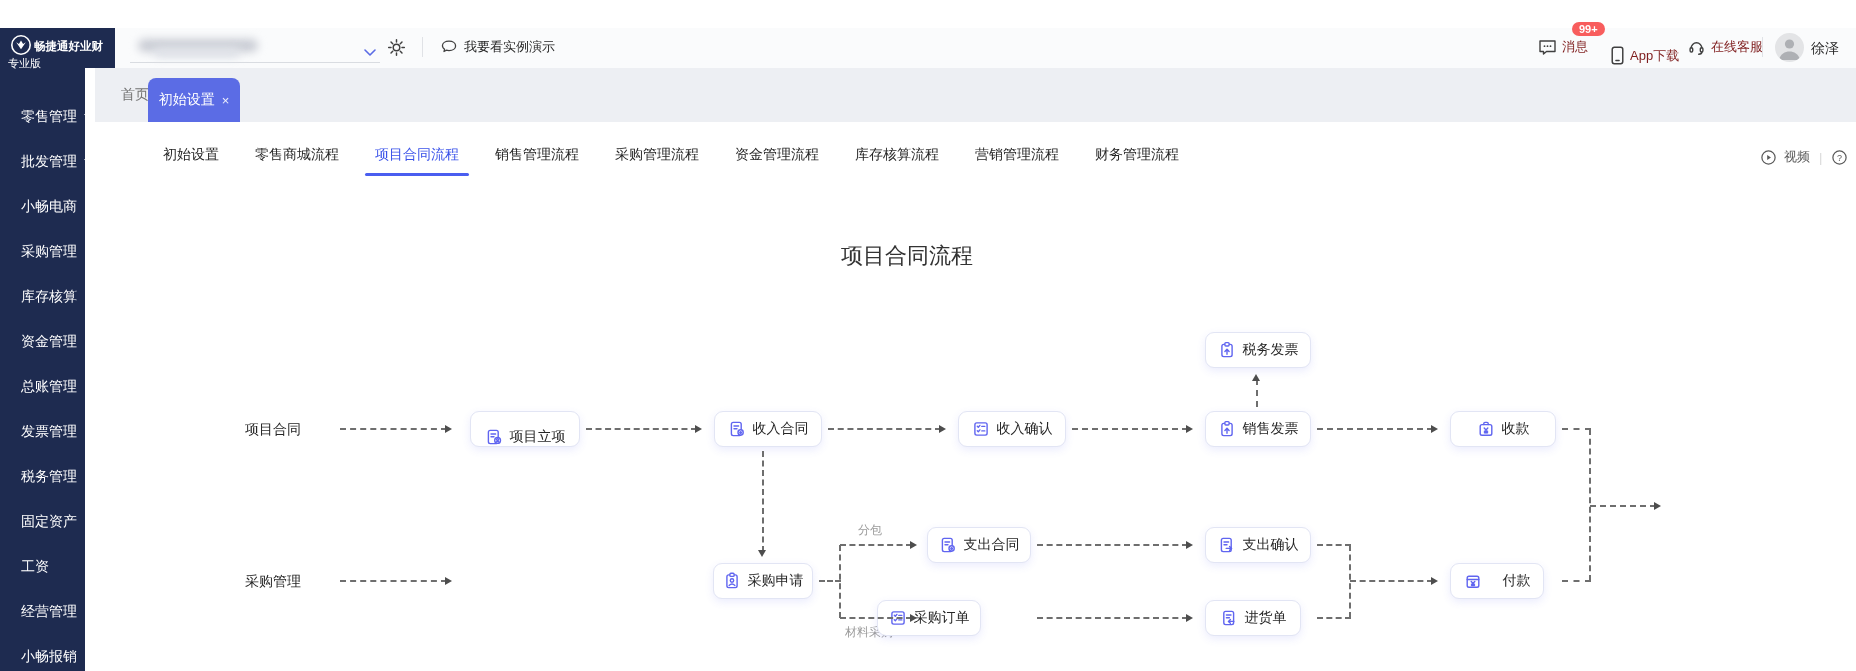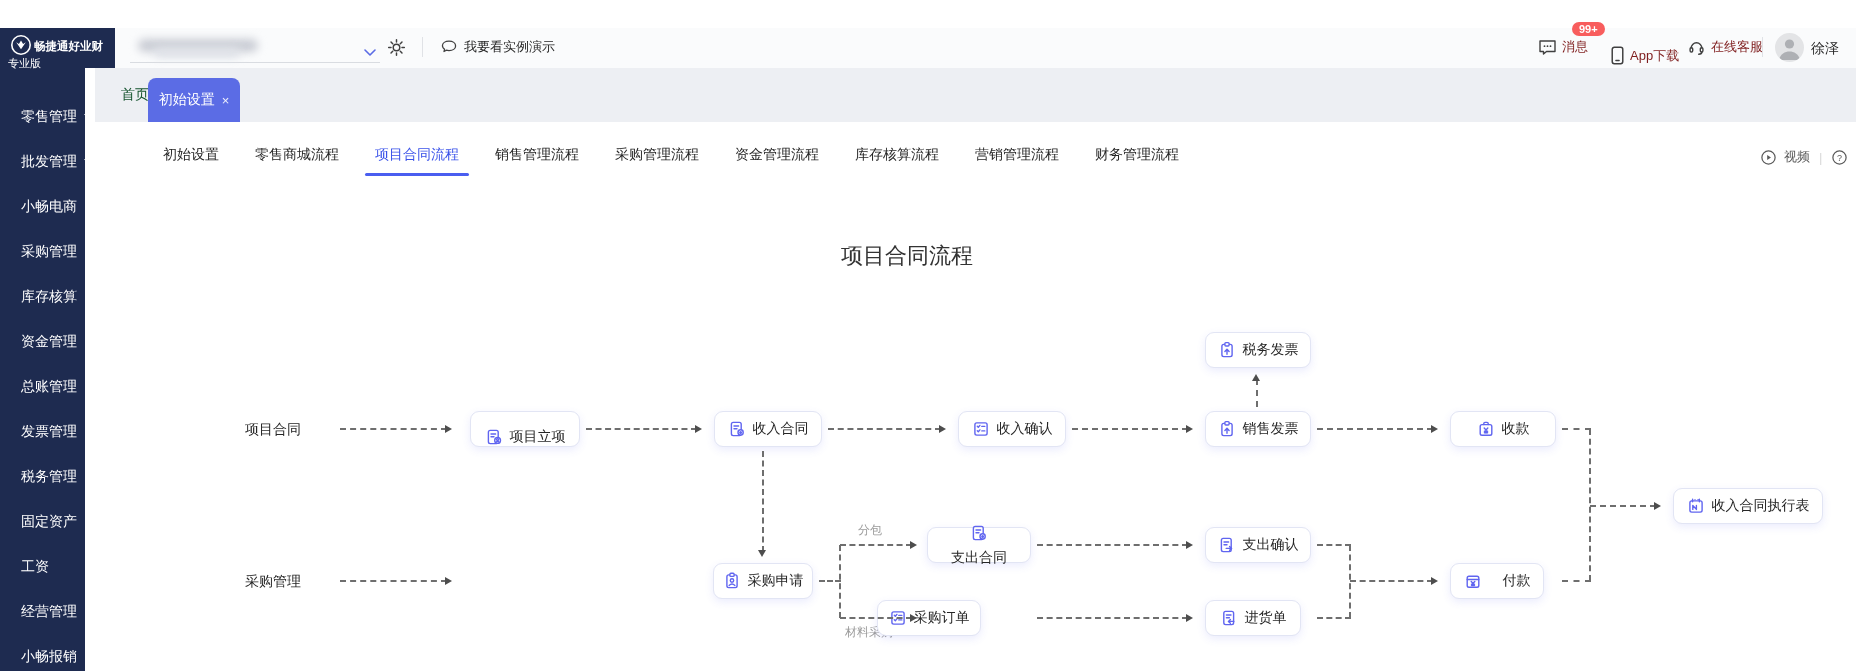--- a/index.html
+++ b/index.html
@@ -28,21 +28,21 @@
   .hicon{position:absolute;top:10px;}
   .hdivider{position:absolute;top:9px;width:1px;height:20px;background:#e0e2e6;}
   .hdemo{position:absolute;left:325px;top:10px;display:flex;align-items:center;gap:6px;font-size:13px;color:#262626;cursor:pointer;}
   .hright-item{position:absolute;top:10px;display:flex;align-items:center;gap:5px;font-size:13px;color:#7f1d1d;cursor:pointer;}
   .badge{position:absolute;left:1457px;top:-6px;background:#f85d5d;color:#fff;font-size:11px;font-weight:bold;padding:1px 7px;border-radius:9px;z-index:4;}
   .avatar{position:absolute;left:1660px;top:5px;width:29px;height:29px;border-radius:50%;background:#e3e4e6;overflow:hidden;}
   .uname{position:absolute;left:1696px;top:12px;font-size:14px;color:#262626;white-space:nowrap;}
 
   
   .wintabs{position:absolute;left:95px;top:68px;right:0;height:54px;background:#edeff3;z-index:2;}
-  .tab-home{position:absolute;left:14px;top:0;height:54px;display:flex;align-items:center;padding:0 12px;font-size:14px;color:#14532d;cursor:pointer;}
+  .tab-home{position:absolute;left:14px;top:0;height:54px;display:flex;align-items:center;padding:0 12px;font-size:14px;color:#737373;cursor:pointer;}
   .tab-active{position:absolute;left:53px;top:10px;height:44px;width:92px;background:#5b6ce5;border-radius:8px 8px 0 0;display:flex;align-items:center;justify-content:center;gap:7px;color:#fff;font-size:14px;cursor:pointer;}
   .tab-close{font-size:13px;opacity:.9;cursor:pointer;}
 
   
   .card{position:absolute;left:113px;top:122px;right:0;bottom:0;background:#fff;border-radius:4px 0 0 0;z-index:1;}
   .flowtabs{position:absolute;left:50px;top:24px;display:flex;gap:36px;}
   .flowtab{font-size:14px;color:#262626;padding-bottom:12px;position:relative;cursor:pointer;white-space:nowrap;}
   .flowtab.active{color:#3a52e9;}
   .flowtab.active::after{content:"";position:absolute;left:-10px;right:-10px;bottom:0;height:3px;border-radius:2px;background:#4a5ef0;}
   .tabside{position:absolute;left:1647px;top:26px;display:flex;align-items:center;gap:7px;font-size:13px;color:#595959;white-space:nowrap;}
@@ -307,21 +307,21 @@
             <g fill="none" stroke="#6065f0" stroke-width="1.4" stroke-linecap="round" stroke-linejoin="round">
               <rect x="3.9" y="2.9" width="10.2" height="12.7" rx="1.8"></rect>
               <rect x="6.9" y="1.3" width="4.2" height="3.1" rx="1" fill="#fff"></rect>
               <circle cx="9" cy="8.5" r="1.7"></circle>
               <path d="M6.1 13.4c1.9-1.7 3.9-1.7 5.8 0"></path>
             </g>
           </svg>
         </span>
         <span>采购申请</span>
       </div>
-      <div class="flow-node" style="left: 927px; top: 527px; width: 104px; flex-direction: column;">
+      <div class="flow-node" style="left: 927px; top: 527px; width: 104px;">
         <span style="display: inline-flex;">
           <svg width="18" height="18" viewBox="0 0 18 18">
             <g fill="none" stroke="#6065f0" stroke-width="1.4" stroke-linecap="round" stroke-linejoin="round">
               <rect x="3.4" y="2.4" width="9.8" height="13.2" rx="1.8"></rect>
               <path d="M6 6h4.6M6 8.8h3"></path>
               <circle cx="12.6" cy="12.4" r="2.6" fill="#fff"></circle>
               <circle cx="12.6" cy="12.4" r="0.8"></circle>
             </g>
           </svg>
         </span>
@@ -365,32 +365,20 @@
       <div class="flow-node" style="left: 1450px; top: 563px; width: 94px; gap: 21px;">
         <span style="display: inline-flex;">
           <svg width="18" height="18" viewBox="0 0 18 18">
             <g fill="none" stroke="#6065f0" stroke-width="1.4" stroke-linecap="round" stroke-linejoin="round">
               <rect x="3.2" y="4.2" width="11.6" height="11" rx="1.8"></rect>
               <path d="M3.2 7.5h11.6M7.2 9.4l1.8 1.8 1.8-1.8M9 11.2v2.4M7.5 12.2h3M7.5 13.6h3"></path>
             </g>
           </svg>
         </span>
         <span>付款</span>
-      </div>
-      <div class="flow-node" style="left: 1673px; top: 488px; width: 150px;">
-        <span style="display: inline-flex;">
-          <svg width="18" height="18" viewBox="0 0 18 18">
-            <g fill="none" stroke="#6065f0" stroke-width="1.4" stroke-linecap="round" stroke-linejoin="round">
-              <rect x="2.9" y="3.9" width="12.2" height="11.2" rx="1.8"></rect>
-              <path d="M5.6 2.2v2.6M12.4 2.2v2.6M5 3.9h.01M8 2.6h.01M11 2.6h.01"></path>
-              <path d="M5.8 12.4V8.5l3.6 3.9V8.5"></path>
-            </g>
-          </svg>
-        </span>
-        <span>收入合同执行表</span>
       </div>
       <div class="conn-h" style="left: 340px; top: 428px; width: 107px;"></div>
       <div class="ah-right" style="left: 445px; top: 424.5px;"></div>
       <div class="conn-h" style="left: 586px; top: 428px; width: 111px;"></div>
       <div class="ah-right" style="left: 695px; top: 424.5px;"></div>
       <div class="conn-h" style="left: 828px; top: 428px; width: 113px;"></div>
       <div class="ah-right" style="left: 939px; top: 424.5px;"></div>
       <div class="conn-h" style="left: 1072px; top: 428px; width: 116px;"></div>
       <div class="ah-right" style="left: 1186px; top: 424.5px;"></div>
       <div class="conn-h" style="left: 1317px; top: 428px; width: 116px;"></div>

